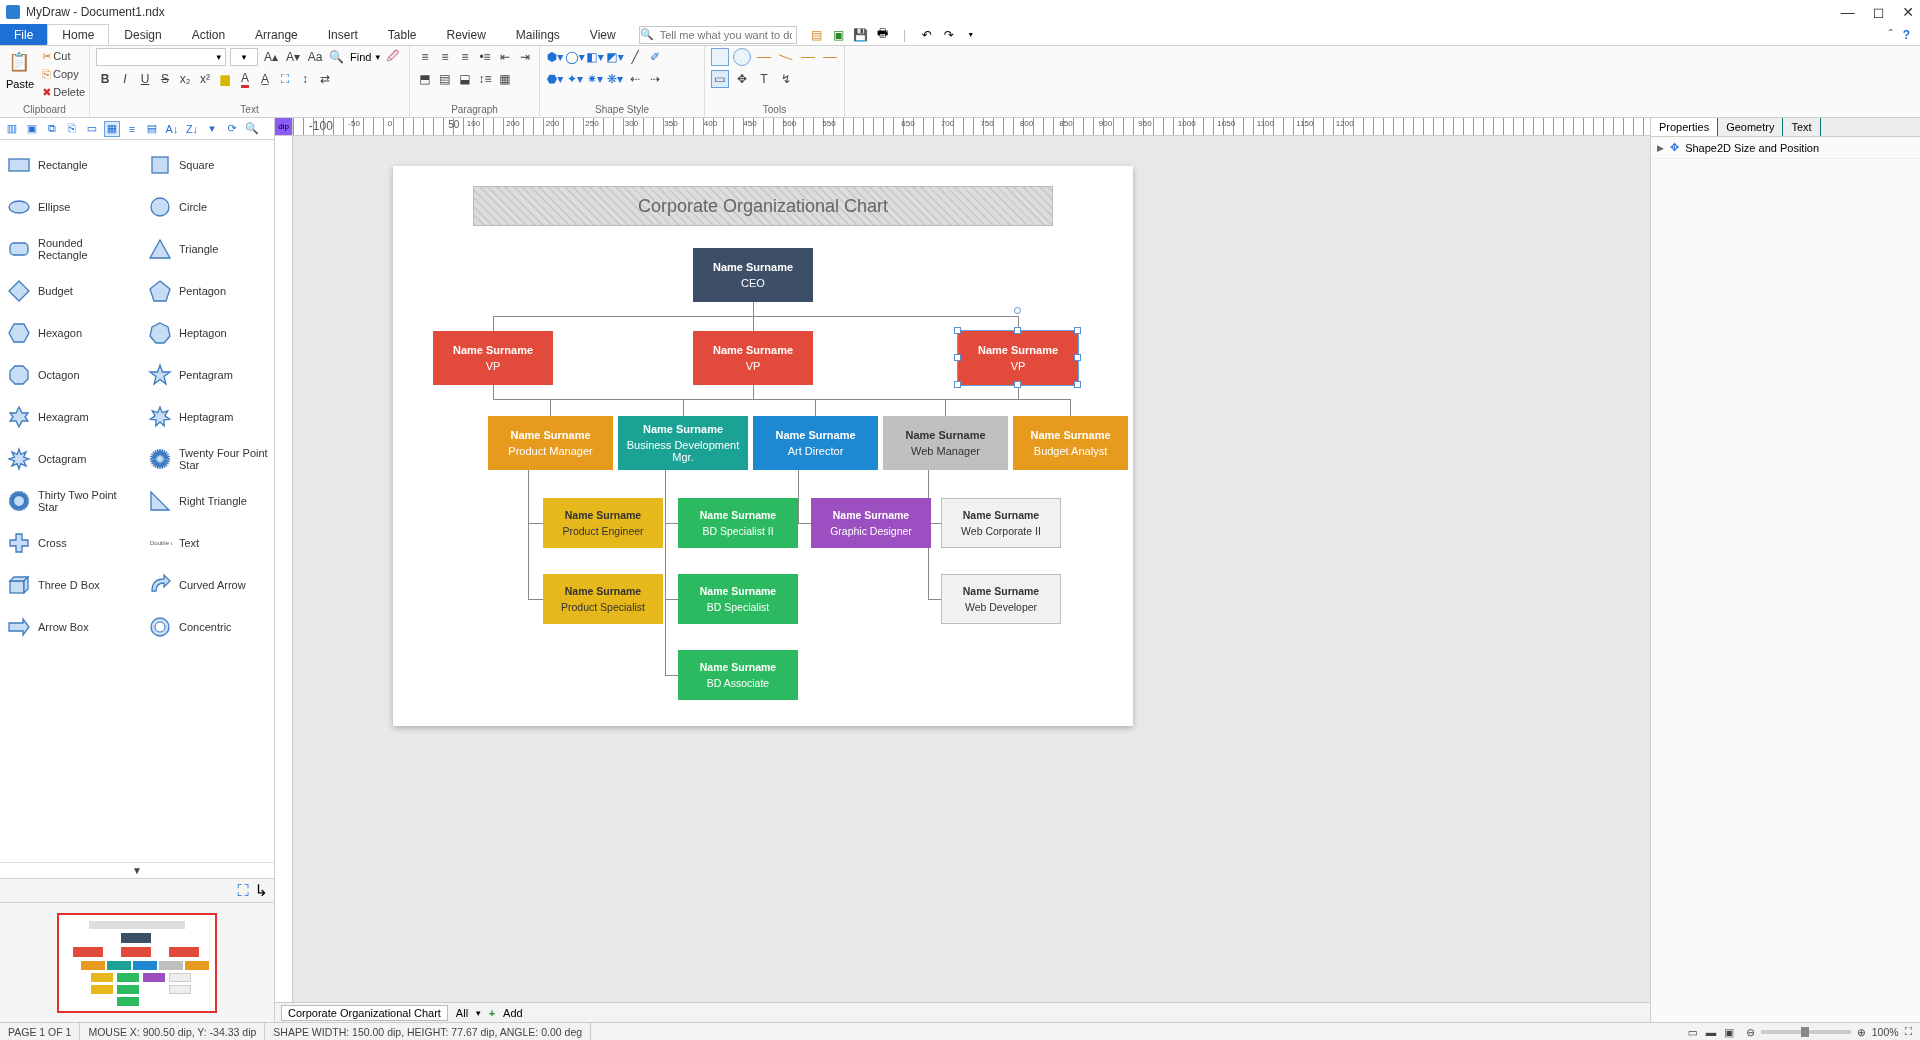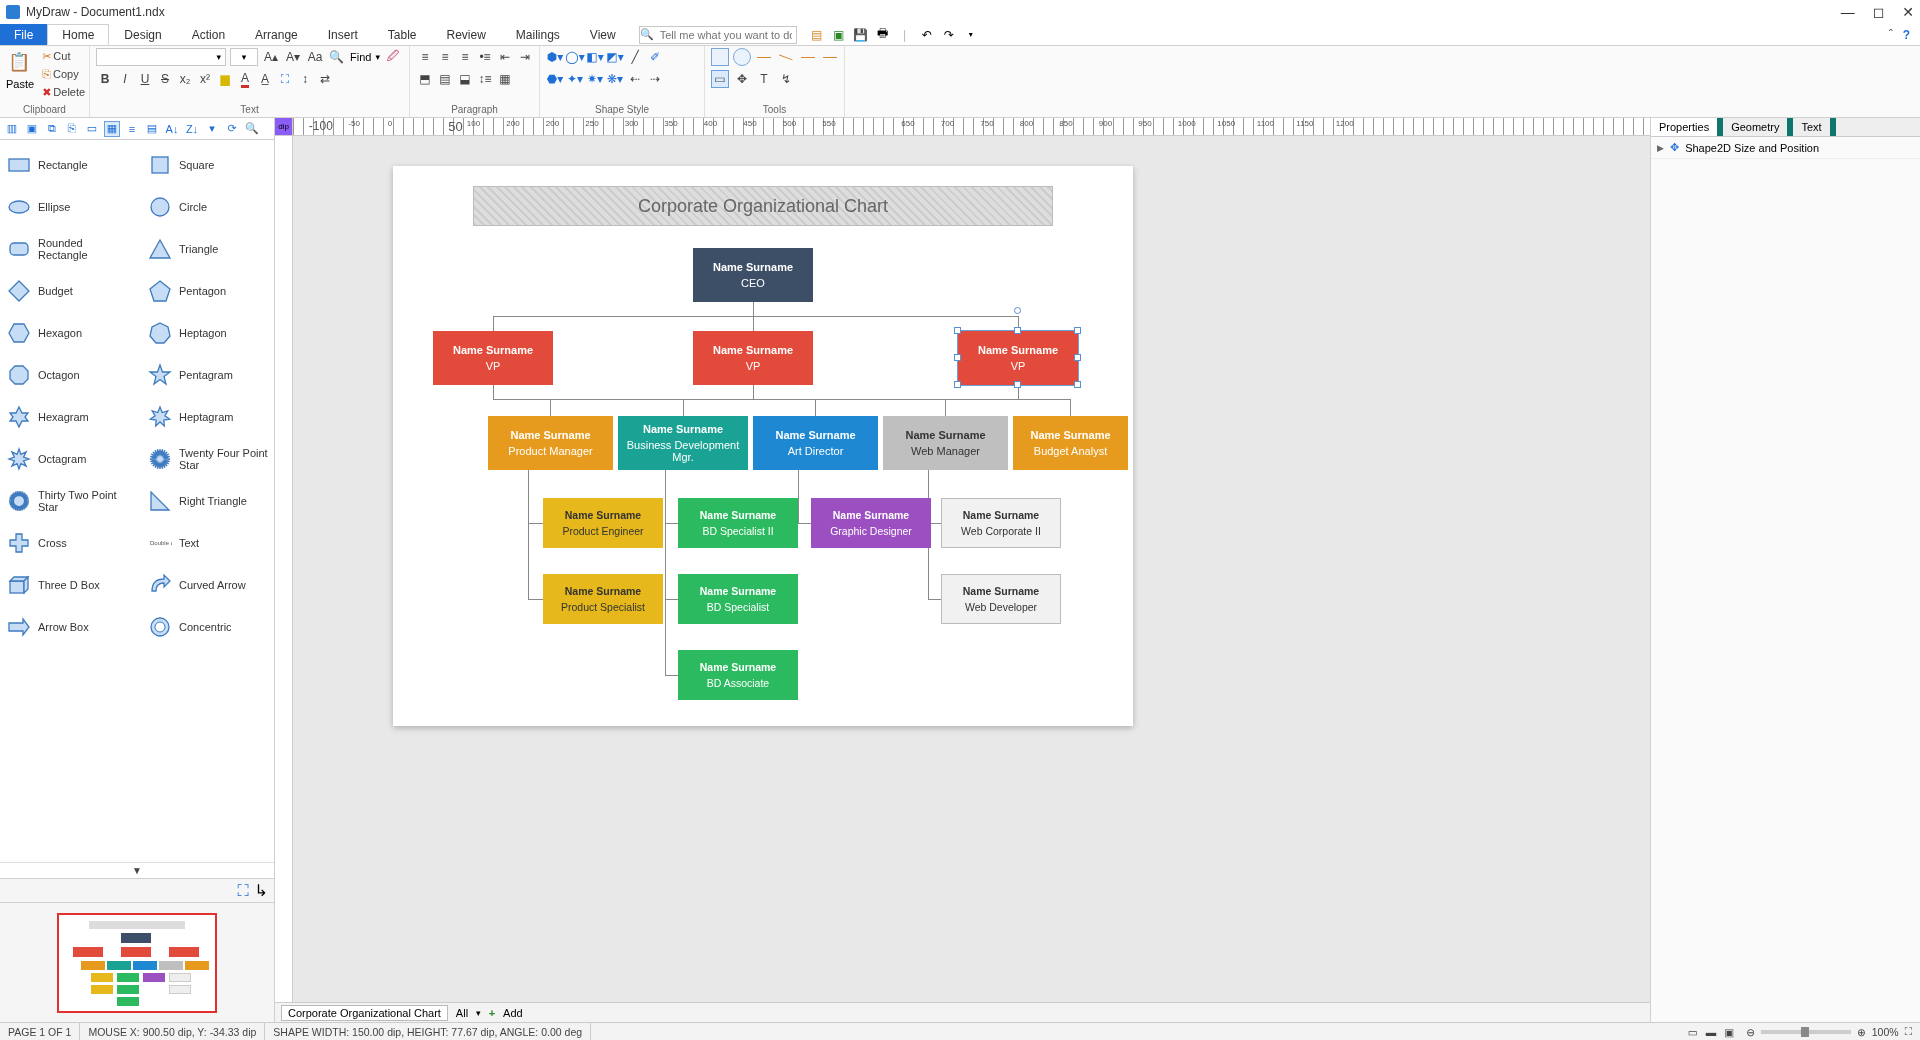--- a/index.html
+++ b/index.html
@@ -84,21 +84,21 @@
 .conn { position:absolute; background:#888; }
 .conn.h { height:1px; }
 .conn.v { width:1px; }
 
 .page-tabs { height:20px; background:#f3f3f3; border-top:1px solid #ccc; display:flex; align-items:center; font-size:11px; gap:8px; padding:0 6px;}
 .page-tabs .ptab { background:#fff; border:1px solid #bbb; padding:0 6px; height:16px; display:flex; align-items:center;}
 .page-tabs .add { color:#2a8a2a; font-weight:bold; }
 
 .rightpanel { width:270px; border-left:1px solid #d0d0d0; background:#fafafa; display:flex; flex-direction:column;}
 .proptabs { display:flex; font-size:11px; border-bottom:1px solid #ccc; background:#eee;}
-.proptabs .pt { padding:3px 8px; border-right:6px solid #0f766e; background:#fff;}
+.proptabs .pt { padding:3px 8px; border-right:1px solid #0f766e; background:#fff;}
 .proptabs .pt.inactive { background:#eee;}
 .proprow { display:flex; align-items:center; gap:6px; font-size:11px; padding:4px 6px; border-bottom:1px solid #eee;}
 .proprow .caret { font-size:9px; color:#666;}
 
 
 .statusbar { position:absolute; left:0; right:0; bottom:0; height:18px; background:#f3f3f3; border-top:1px solid #ccc; display:flex; align-items:center; font-size:10.5px; color:#444;}
 .statusbar .cell { padding:0 8px; border-right:1px solid #ccc; height:100%; display:flex; align-items:center;}
 .statusbar .spacer { flex:1; }
 .zoom { display:flex; align-items:center; gap:6px; padding:0 8px;}
 .slider { width:90px; height:4px; background:#ccc; position:relative;}
@@ -525,21 +525,21 @@
 
   <div class="canvas-wrap">
     <div style="display:flex">
       <div style="width:18px;height:18px;background:#8b5cf6;border-right:1px solid #ccc;border-bottom:1px solid #ccc;font-size:8px;display:flex;align-items:center;justify-content:center">dip</div>
       <div class="hruler" style="flex:1;margin-left:0">
         <div class="ticks"></div>
         <div id="hrlabels">
             <span style="position: absolute; top: 1px; left: 15.8px; font-size: 12px; color: rgb(85, 85, 85);">-100</span>
             <span style="position: absolute; top: 1px; left: 55.3px; font-size: 8px; color: rgb(85, 85, 85);">-50</span>
             <span style="position: absolute; top: 1px; left: 94.8px; font-size: 8px; color: rgb(85, 85, 85);">0</span>
-            <span style="position: absolute; top: 1px; left: 134.3px; font-size: 13px; color: rgb(85, 85, 85); padding-left: 21px;">50</span>
+            <span style="position: absolute; top: 1px; left: 134.3px; font-size: 10px; color: rgb(85, 85, 85); padding-left: 21px;">50</span>
             <span style="position: absolute; top: 1px; left: 173.8px; font-size: 8px; color: rgb(85, 85, 85);">100</span>
             <span style="position: absolute; top: 1px; left: 213.3px; font-size: 8px; color: rgb(85, 85, 85);">200</span>
             <span style="position: absolute; top: 1px; left: 252.8px; font-size: 8px; color: rgb(85, 85, 85);">200</span>
             <span style="position: absolute; top: 1px; left: 292.3px; font-size: 8px; color: rgb(85, 85, 85);">250</span>
             <span style="position: absolute; top: 1px; left: 331.8px; font-size: 8px; color: rgb(85, 85, 85);">300</span>
             <span style="position: absolute; top: 1px; left: 371.3px; font-size: 8px; color: rgb(85, 85, 85);">350</span>
             <span style="position: absolute; top: 1px; left: 410.8px; font-size: 8px; color: rgb(85, 85, 85);">400</span>
             <span style="position: absolute; top: 1px; left: 450.3px; font-size: 8px; color: rgb(85, 85, 85);">450</span>
             <span style="position: absolute; top: 1px; left: 489.8px; font-size: 8px; color: rgb(85, 85, 85);">500</span>
             <span style="position: absolute; top: 1px; left: 529.3px; font-size: 8px; color: rgb(85, 85, 85); text-align: right;">550</span>

